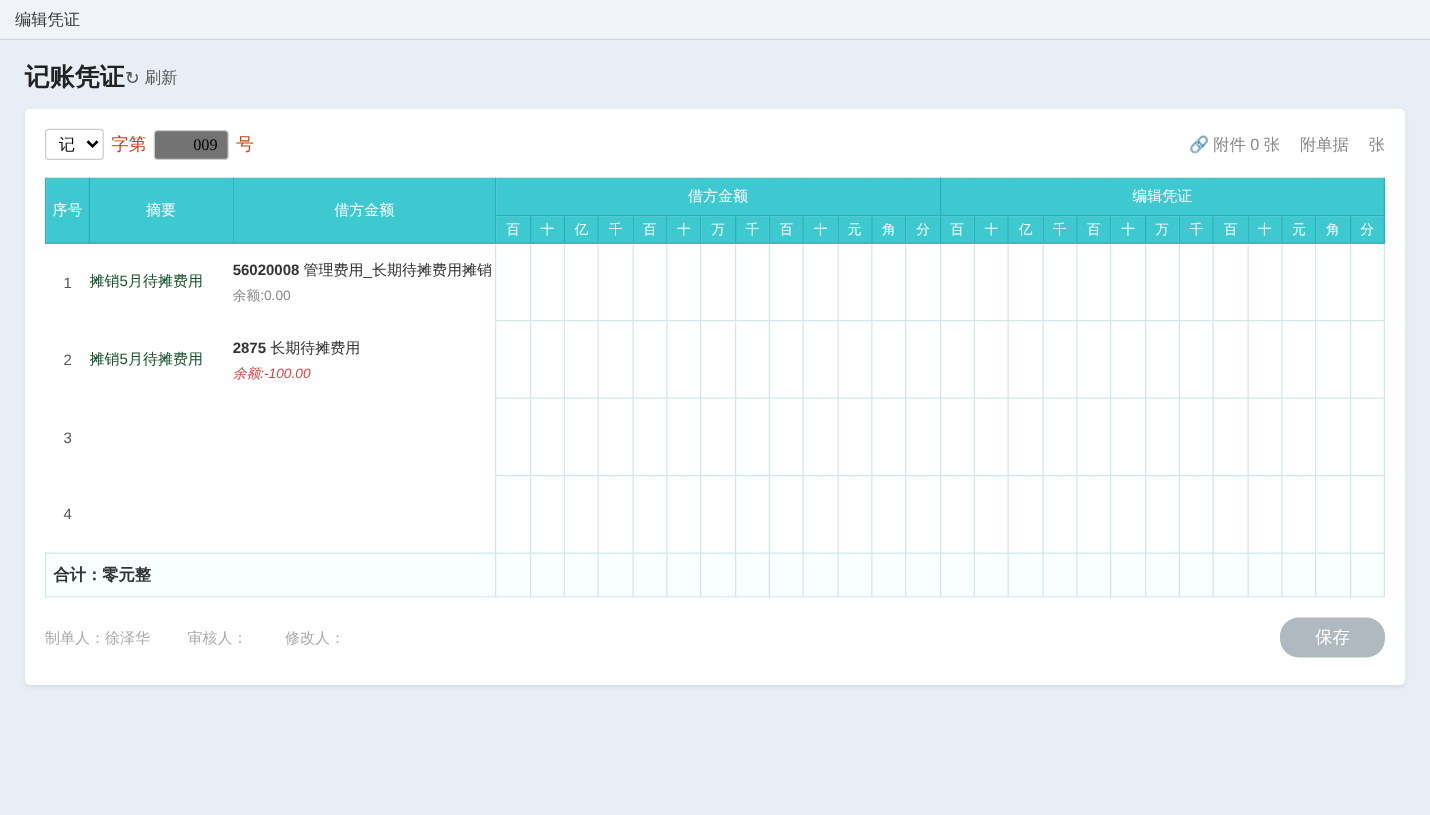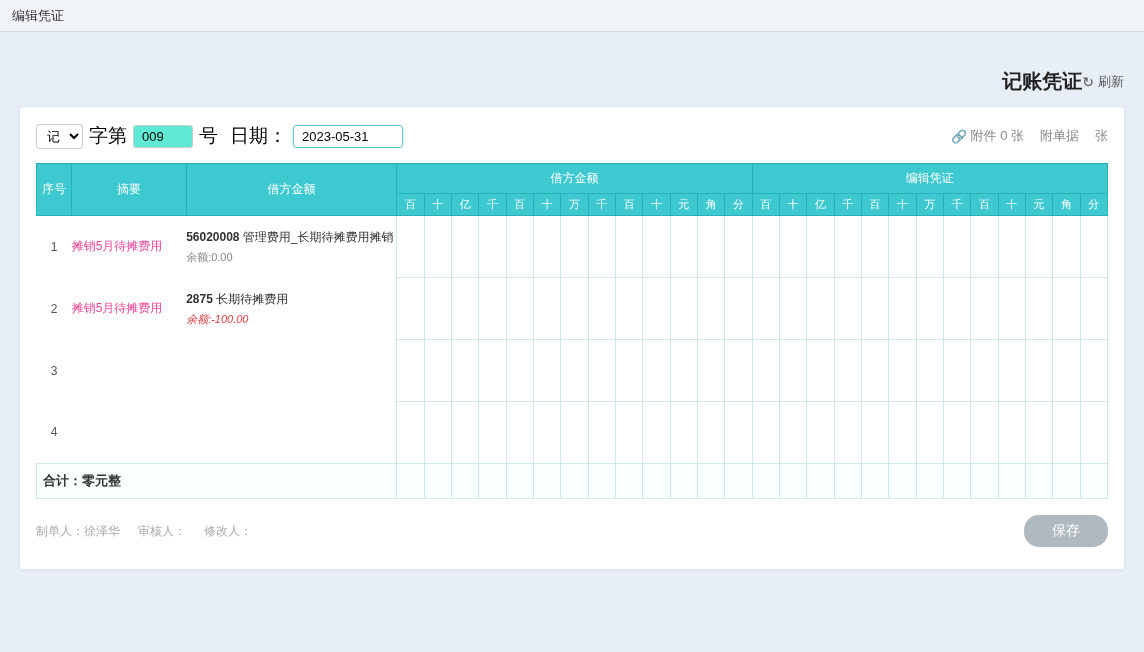--- a/index.html
+++ b/index.html
@@ -22,24 +22,23 @@
       align-items: center;
     }
     .main-area {
       background: #e8eef5;
       padding: 16px 20px;
       height: calc(652px - 32px);
       overflow: hidden;
     }
     .page-header {
       display: flex;
-      justify-content: flex-end;
+      justify-content: flex-start;
       align-items: center;
       margin-bottom: 12px;
-      margin-top: 20px;
     }
     .page-title {
       font-size: 20px;
       font-weight: bold;
       color: #222;
     }
     .refresh-btn {
       display: flex;
       align-items: center;
       gap: 4px;
@@ -61,39 +60,40 @@
       gap: 12px;
       margin-bottom: 14px;
       flex-wrap: wrap;
     }
     .form-group {
       display: flex;
       align-items: center;
       gap: 6px;
     }
     .form-label {
-      color: #000000;
-      font-size: 19px;
+      color: #c2410c;
+      font-size: 14px;
     }
     .form-select {
       border: 1px solid #ccc;
       border-radius: 3px;
       padding: 3px 6px;
       font-size: 13px;
       background: #fff;
       cursor: pointer;
     }
     .form-input {
       border: 1px solid #ccc;
       border-radius: 3px;
       padding: 3px 8px;
       font-size: 13px;
-      background: #5eead4;
+      background: #737373;
       width: 60px;
-      text-align: left;
+      text-align: right;
+      font-family: Liberation Serif, serif;
     }
     .form-input-date {
       border: 1px solid #5bc8d0;
       border-radius: 3px;
       padding: 3px 8px;
       font-size: 13px;
       background: #fff;
       width: 110px;
     }
     .attachment-area {
@@ -133,21 +133,21 @@
       font-size: 11px;
       font-weight: normal;
     }
     .cell-num {
       text-align: center;
       color: #555;
       width: 32px;
     }
     .cell-summary {
       width: 120px;
-      color: #ec4899;
+      color: #14532d;
     }
     .cell-account {
       width: 220px;
       color: #333;
     }
     .balance-text {
       font-size: 11px;
       color: #888;
       margin-top: 4px;
     }
@@ -166,21 +166,21 @@
       background: #f9fffe;
     }
     .total-label {
       font-size: 13px;
       color: #333;
       font-weight: bold;
     }
     .footer-row {
       display: flex;
       align-items: center;
-      gap: 18px;
+      gap: 30px;
       margin-top: 10px;
       padding: 6px 0;
       color: #aaa;
       font-size: 12px;
     }
     .save-btn {
       margin-left: auto;
       background: #b0b8c0;
       color: #fff;
       border: none;
@@ -213,24 +213,20 @@
   <div class="card">
 
     <div class="form-row">
       <div class="form-group">
         <select class="form-select">
           <option>记</option>
         </select>
         <span class="form-label">字第</span>
         <input class="form-input" value="009" style="">
         <span class="form-label">号</span>
-      </div>
-      <div class="form-group">
-        <span class="form-label">日期：</span>
-        <input class="form-input-date" value="2023-05-31" style="">
       </div>
       <div class="attachment-area">
         <span class="attachment-link">
           <span>🔗</span>
           <span>附件 0 张</span>
         </span>
         <span class="attachment-link">
           <span>附单据</span>
         </span>
         <span>张</span>

